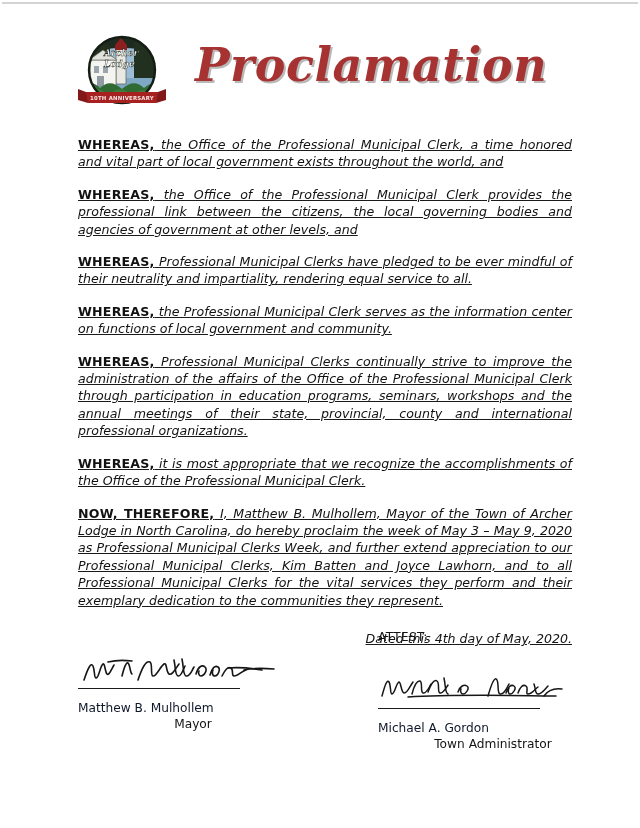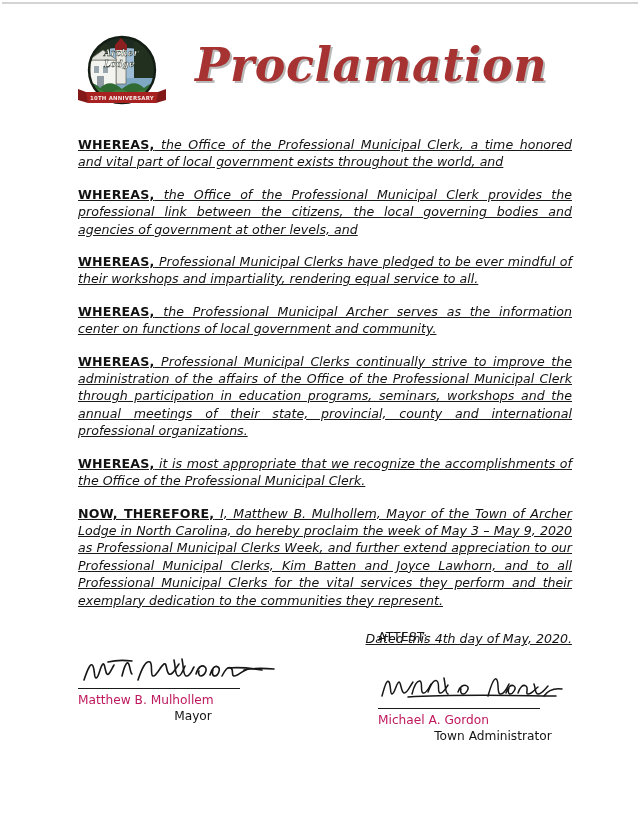--- a/index.html
+++ b/index.html
@@ -124,23 +124,23 @@
   .sig-rule {
     border-bottom: 1.3px solid #1a1a1a;
     width: 162px;
     margin-top: 0px;
   }
   .sig-rule.wide { width: 162px; }
   .sig-name {
     font-family: "DejaVu Sans", sans-serif;
     font-size: 12.2px;
     font-style: normal;
-    color: #be185d;
+    color: #0f172a;
     line-height: 15.5px;
-    margin-top: 4px;
+    margin-top: 12px;
   }
   .sig-role {
     font-family: "DejaVu Sans", sans-serif;
     font-size: 12.2px;
     font-style: normal;
     color: #141414;
     line-height: 15.5px;
     text-align: center;
   }
 </style>
@@ -202,24 +202,24 @@
   </div>
 
   <div class="body-block">
     <p class="para">
       <span class="lead">WHEREAS,</span><span> the Office of the Professional Municipal Clerk, a time honored and vital part of local government exists throughout the world, and</span>
     </p>
     <p class="para">
       <span class="lead">WHEREAS,</span><span> the Office of the Professional Municipal Clerk provides the professional link between the citizens, the local governing bodies and agencies of government at other levels, and</span>
     </p>
     <p class="para">
-      <span class="lead">WHEREAS,</span><span> Professional Municipal Clerks have pledged to be ever mindful of their workshops and impartiality, rendering equal service to all.</span>
-    </p>
-    <p class="para">
-      <span class="lead">WHEREAS,</span><span> the Professional Municipal Archer serves as the information center on functions of local government and community.</span>
+      <span class="lead">WHEREAS,</span><span> Professional Municipal Clerks have pledged to be ever mindful of their neutrality and impartiality, rendering equal service to all.</span>
+    </p>
+    <p class="para">
+      <span class="lead">WHEREAS,</span><span> the Professional Municipal Clerk serves as the information center on functions of local government and community.</span>
     </p>
     <p class="para">
       <span class="lead">WHEREAS,</span><span> Professional Municipal Clerks continually strive to improve the administration of the affairs of the Office of the Professional Municipal Clerk through participation in education programs, seminars, workshops and the annual meetings of their state, provincial, county and international professional organizations.</span>
     </p>
     <p class="para">
       <span class="lead">WHEREAS,</span><span> it is most appropriate that we recognize the accomplishments of the Office of the Professional Municipal Clerk.</span>
     </p>
     <p class="para">
       <span class="lead">NOW, THEREFORE,</span><span> I, Matthew B. Mulhollem, Mayor of the Town of Archer Lodge in North Carolina, do hereby proclaim the week of May 3 – May 9, 2020 as Professional Municipal Clerks Week, and further extend appreciation to our Professional Municipal Clerks, Kim Batten and Joyce Lawhorn, and to all Professional Municipal Clerks for the vital services they perform and their exemplary dedication to the communities they represent.</span>
     </p>

